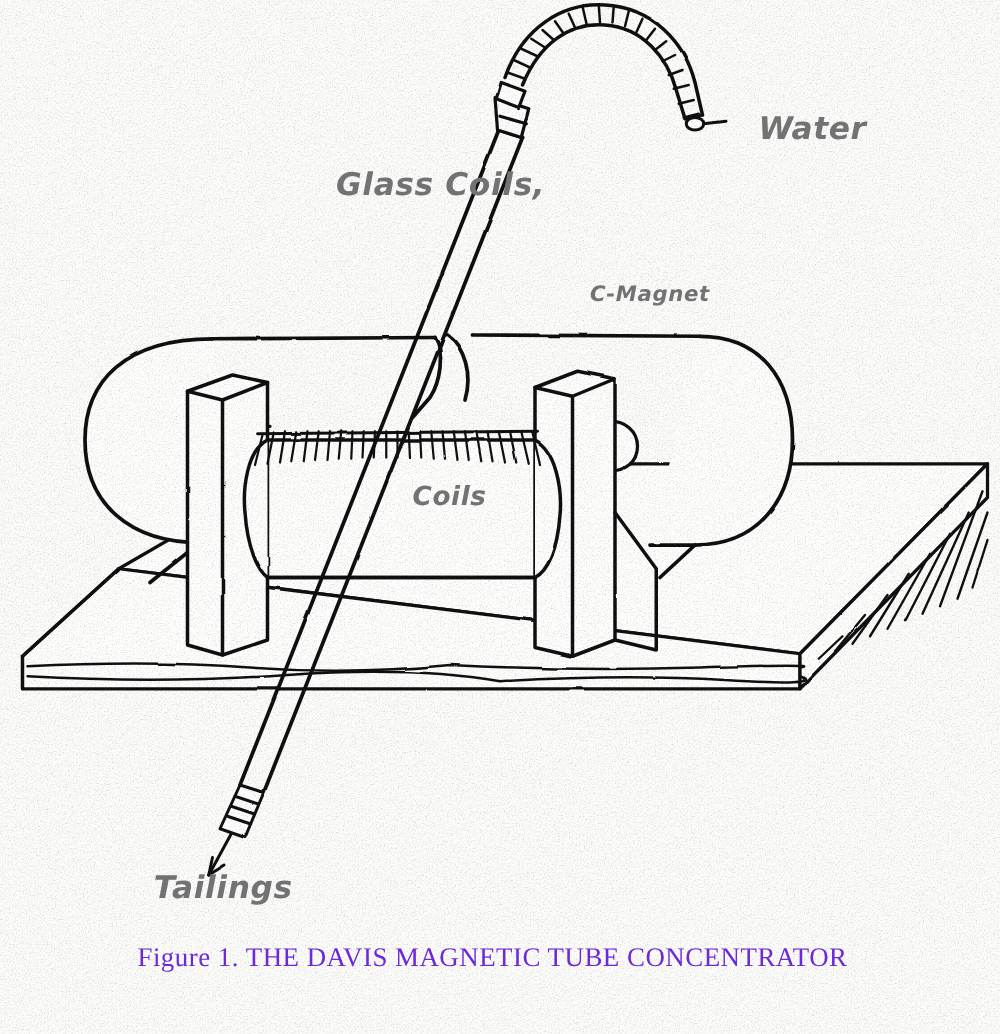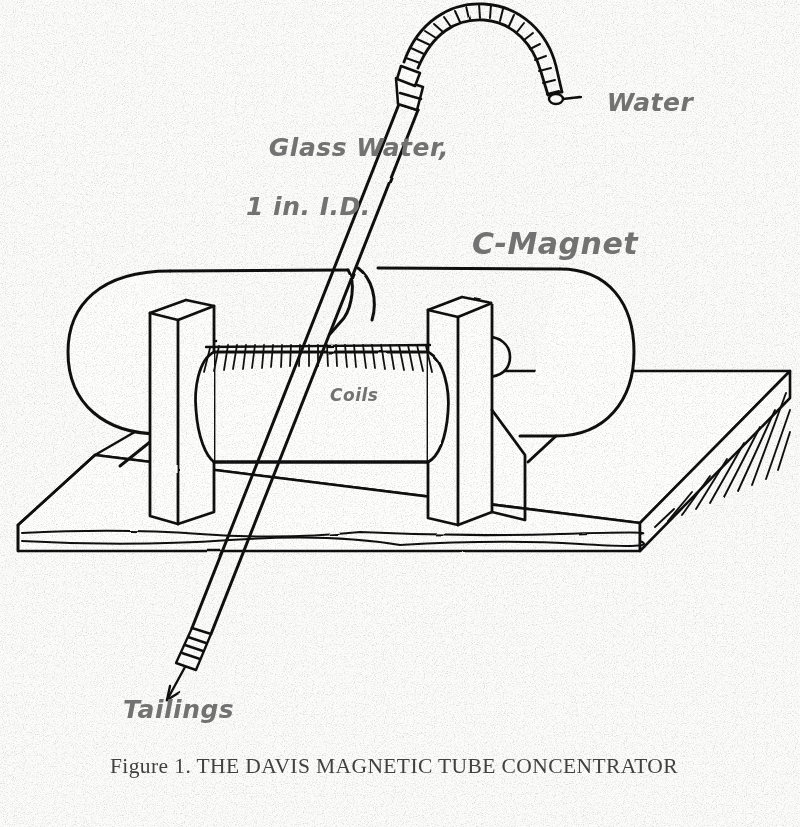--- a/index.html
+++ b/index.html
@@ -28,30 +28,30 @@
     color:#737373;
     white-space:pre;
     line-height:1.18;
     letter-spacing:0.5px;
     transform-origin:left top;
   }
   #label-glass-tube{ left:232px; top:103px; font-size:25px; }
   #label-glass-tube .l2{ display:block; padding-left:14px; }
   #label-water-supply{ left:570px; top:58px; font-size:25px; }
   #label-water-supply .l2{ display:block; padding-left:8px; }
-  #label-c-magnet{ left:472px; top:226px; font-size:30px; }
-  #label-coils{ left:330px; top:385px; font-size:17px; }
+  #label-c-magnet{ left:472px; top:226px; font-size:17px; }
+  #label-coils{ left:330px; top:385px; font-size:21px; }
   #label-tailings{ left:123px; top:695px; font-size:25px; }
 
   #caption{
     position:absolute;
     left:0;top:752px;
     width:788px;
     text-align:center;
-    color:#404040;
+    color:#6d28d9;
     font-family:"Liberation Serif", serif;
     font-size:21.5px;
     line-height:1.36;
     letter-spacing:0.2px;
   }
   #caption .cap-line{display:block;}
   #caption .cap-line1{letter-spacing:0.4px;}
   
   #speckle{
     position:absolute;left:0;top:0;width:800px;height:827px;
@@ -242,22 +242,21 @@
       <g stroke-width="2.4">
         <path d="M 548 95 L 562 92"></path>
         <ellipse cx="556" cy="99" rx="7" ry="5" fill="#fdfdfc"></ellipse>
         <path d="M 563 99 L 580 97"></path>
       </g>
 
     </g>
   </svg>
 
   <div class="hand" id="label-glass-tube">
-    <span>Glass Water,</span>
-    <span class="l2">1 in. I.D.</span>
+    <span>Glass Coils,</span>
   </div>
 
   <div class="hand" id="label-water-supply">
     <span>Water</span>
   </div>
 
   <div class="hand" id="label-c-magnet">C-Magnet</div>
 
   <div class="hand" id="label-coils">Coils</div>
 

